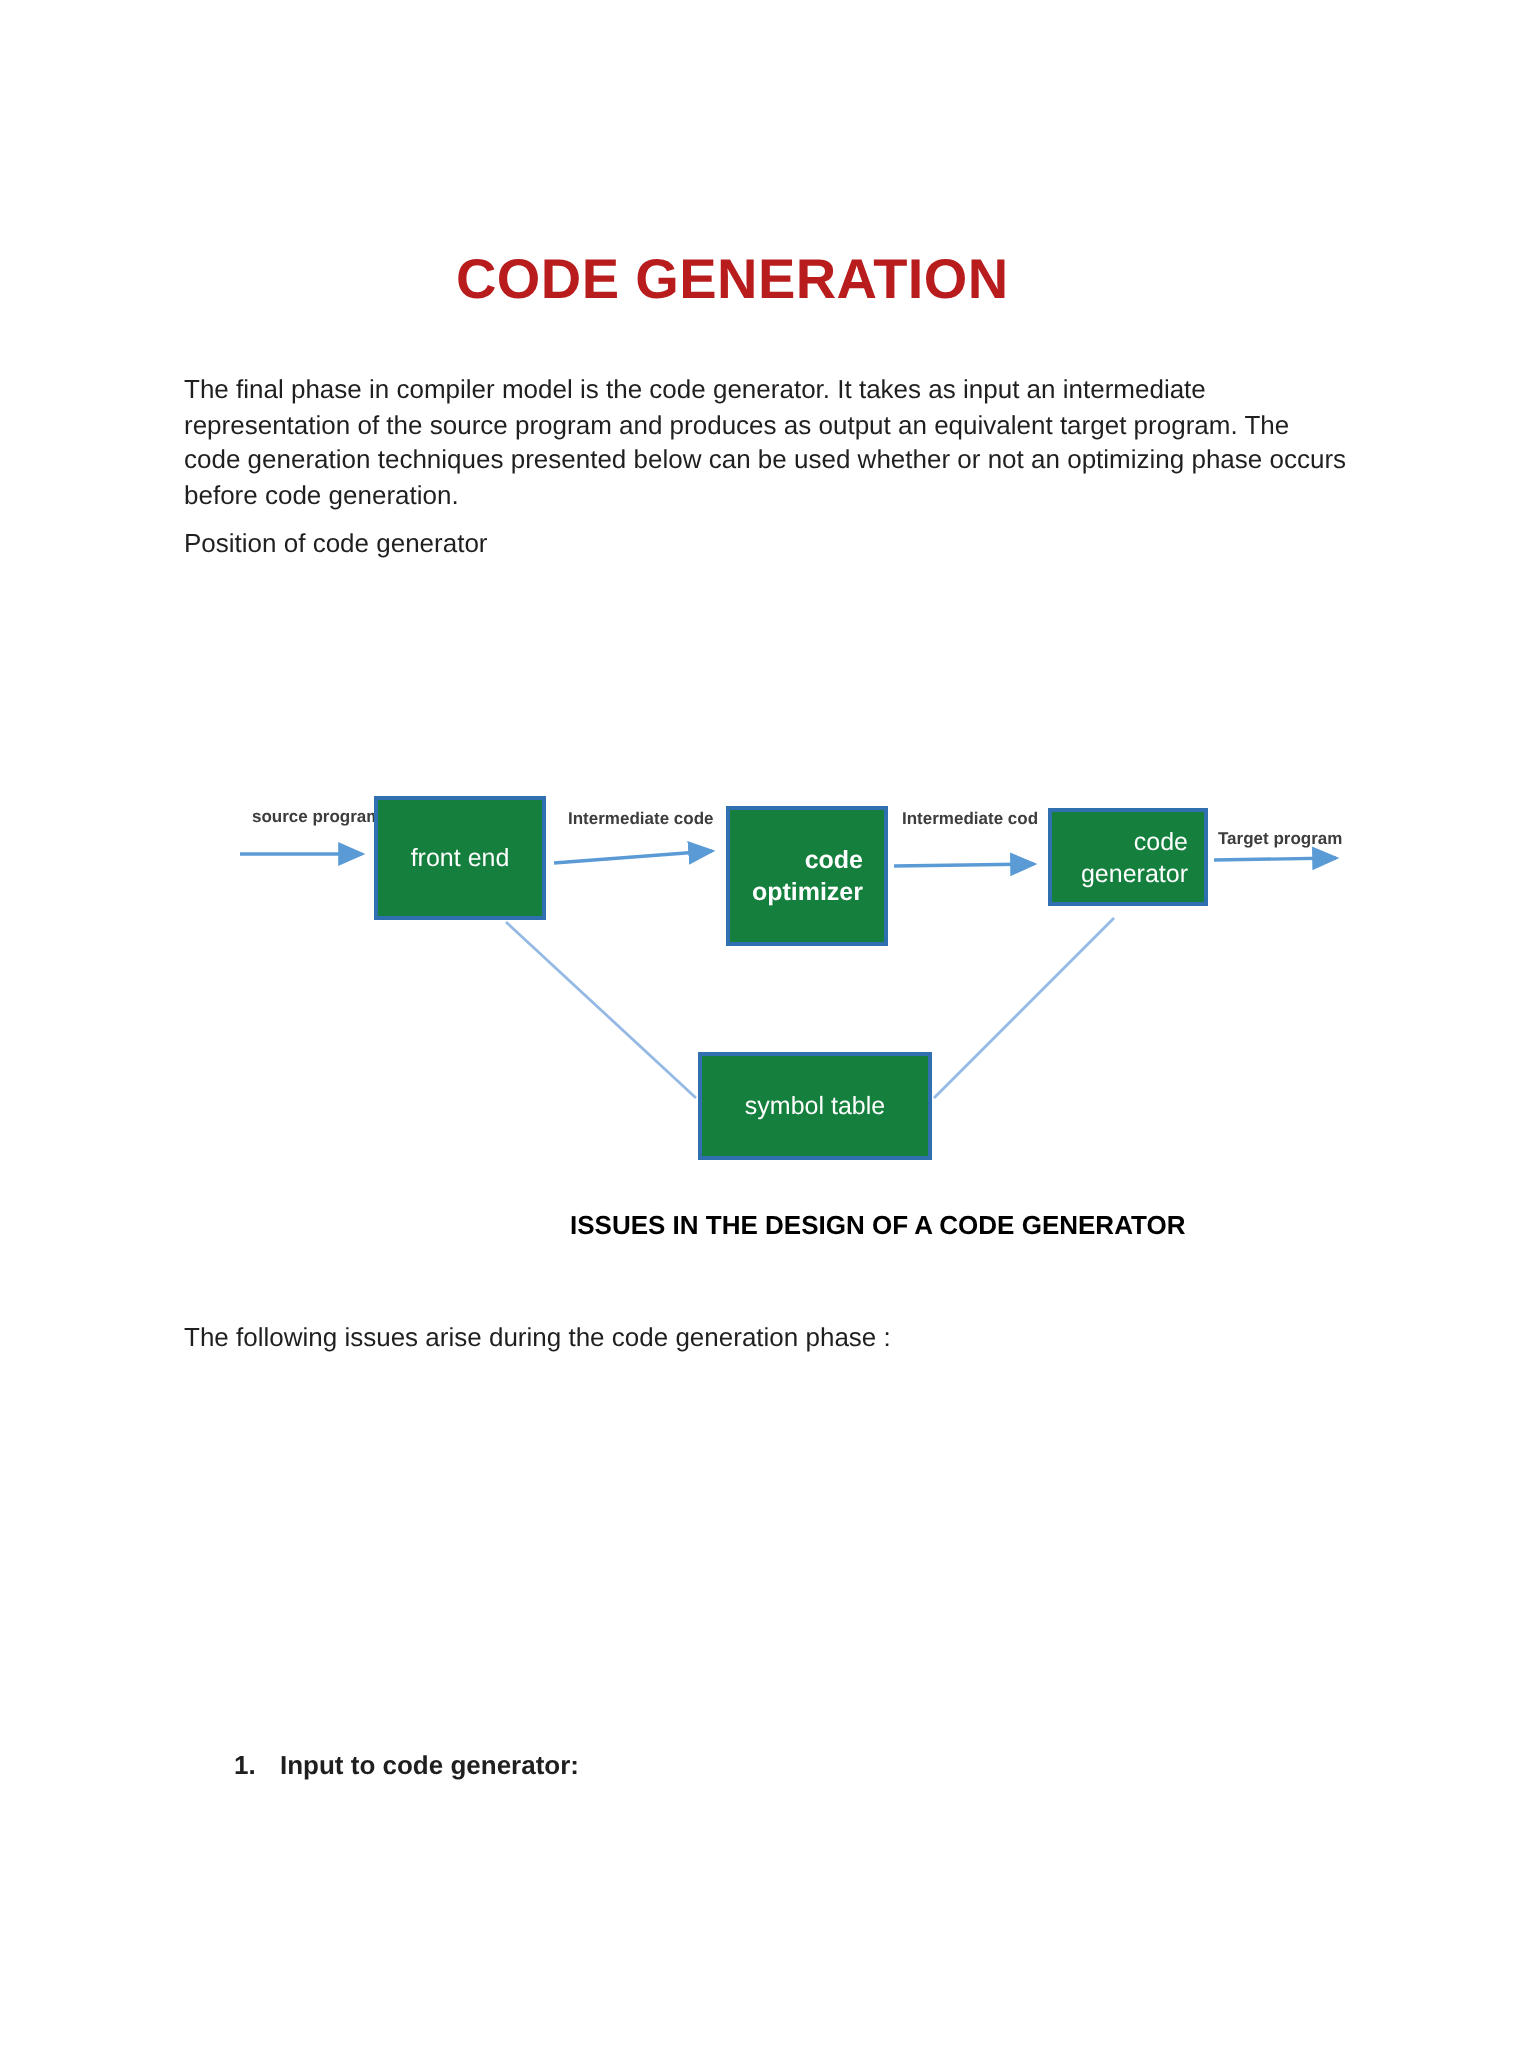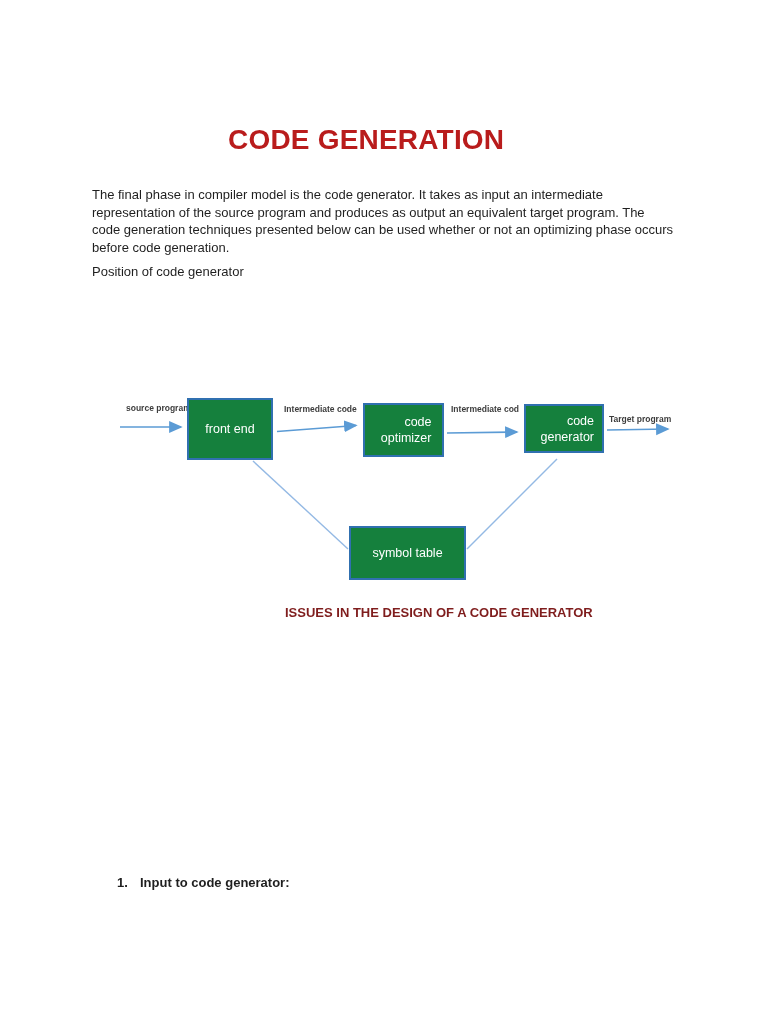--- a/index.html
+++ b/index.html
@@ -37,29 +37,29 @@
     background:#15803d;
     border:2px solid #3070B0;
     color:#ffffff;
     display:flex;align-items:center;justify-content:center;
     text-align:right;
     font-size:12.5px;line-height:16px;
     box-sizing:border-box;
   }
   .dbox .wrap-narrow{display:inline-block;}
   .box-front-end{left:187px;top:398px;width:86px;height:62px;}
-  .box-code-optimizer{left:363px;top:403px;width:81px;height:54px;}
+  .box-code-optimizer{left:363px;top:403px;width:81px;height:70px;font-weight:bold;}
   .box-code-generator{left:524px;top:404px;width:80px;height:49px;}
   .box-symbol-table{left:349px;top:526px;width:117px;height:54px;}
   .w56{width:56px;}
   .w60{width:60px;}
 
   .issues-heading{
     left:285px;top:605px;
-    font-size:13px;font-weight:bold;color:#7f1d1d;
+    font-size:13px;font-weight:bold;color:#000000;
   }
   .issues-intro{
     left:92px;top:661px;font-size:13px;
   }
   .issues-list{
     left:92px;top:687px;font-size:13px;
   }
   .issues-list .issue-item{
     display:block;height:27.5px;line-height:16px;
   }
@@ -114,18 +114,19 @@
   </div>
   <div class="abs dbox box-code-generator">
     <span class="wrap-narrow w60">code generator</span>
   </div>
   <div class="abs dbox box-symbol-table">
     <span>symbol table</span>
   </div>
 
   <div class="abs issues-heading">ISSUES IN THE DESIGN OF A CODE GENERATOR</div>
 
+  <div class="abs issues-intro">The following issues arise during the code generation phase :</div>
 
 
   <div class="abs sec1-number">1.</div>
   <div class="abs sec1-heading">Input to code generator:</div>
 
 </div>
 
 </body></html>

